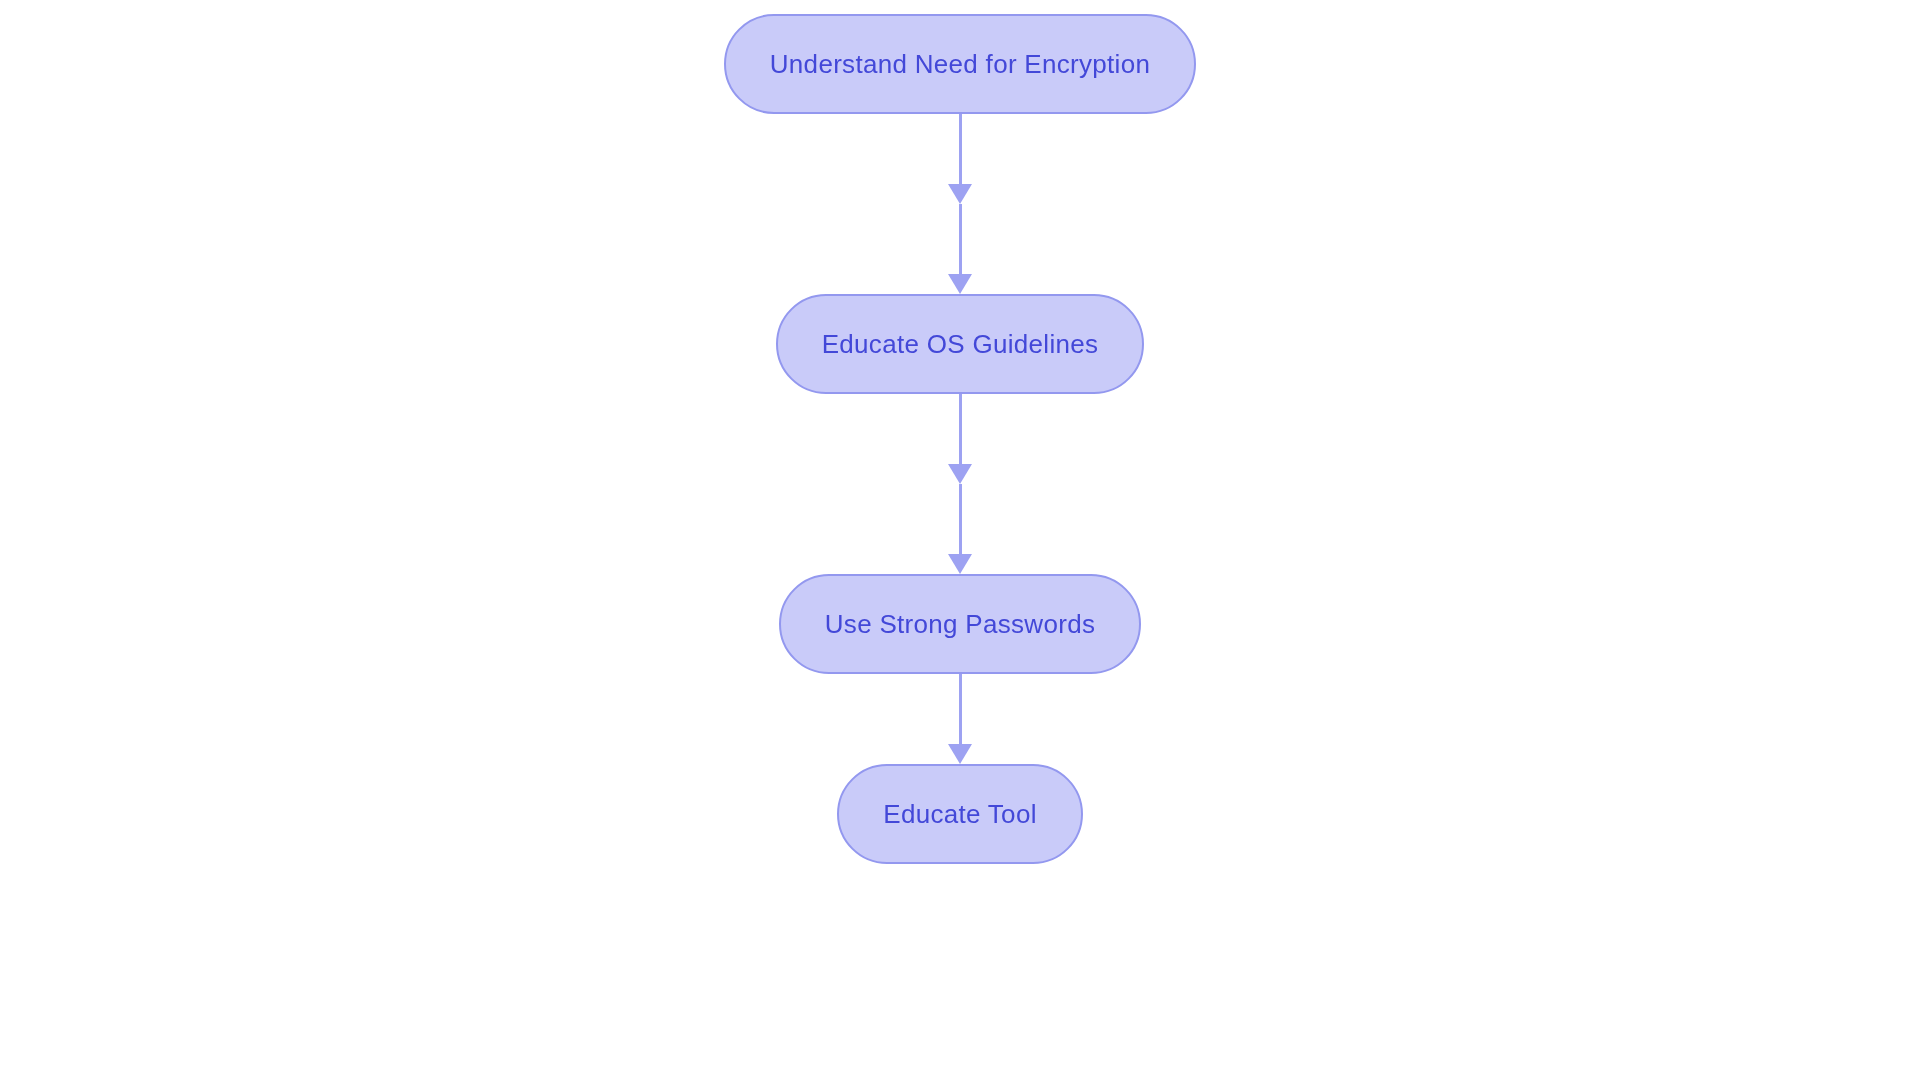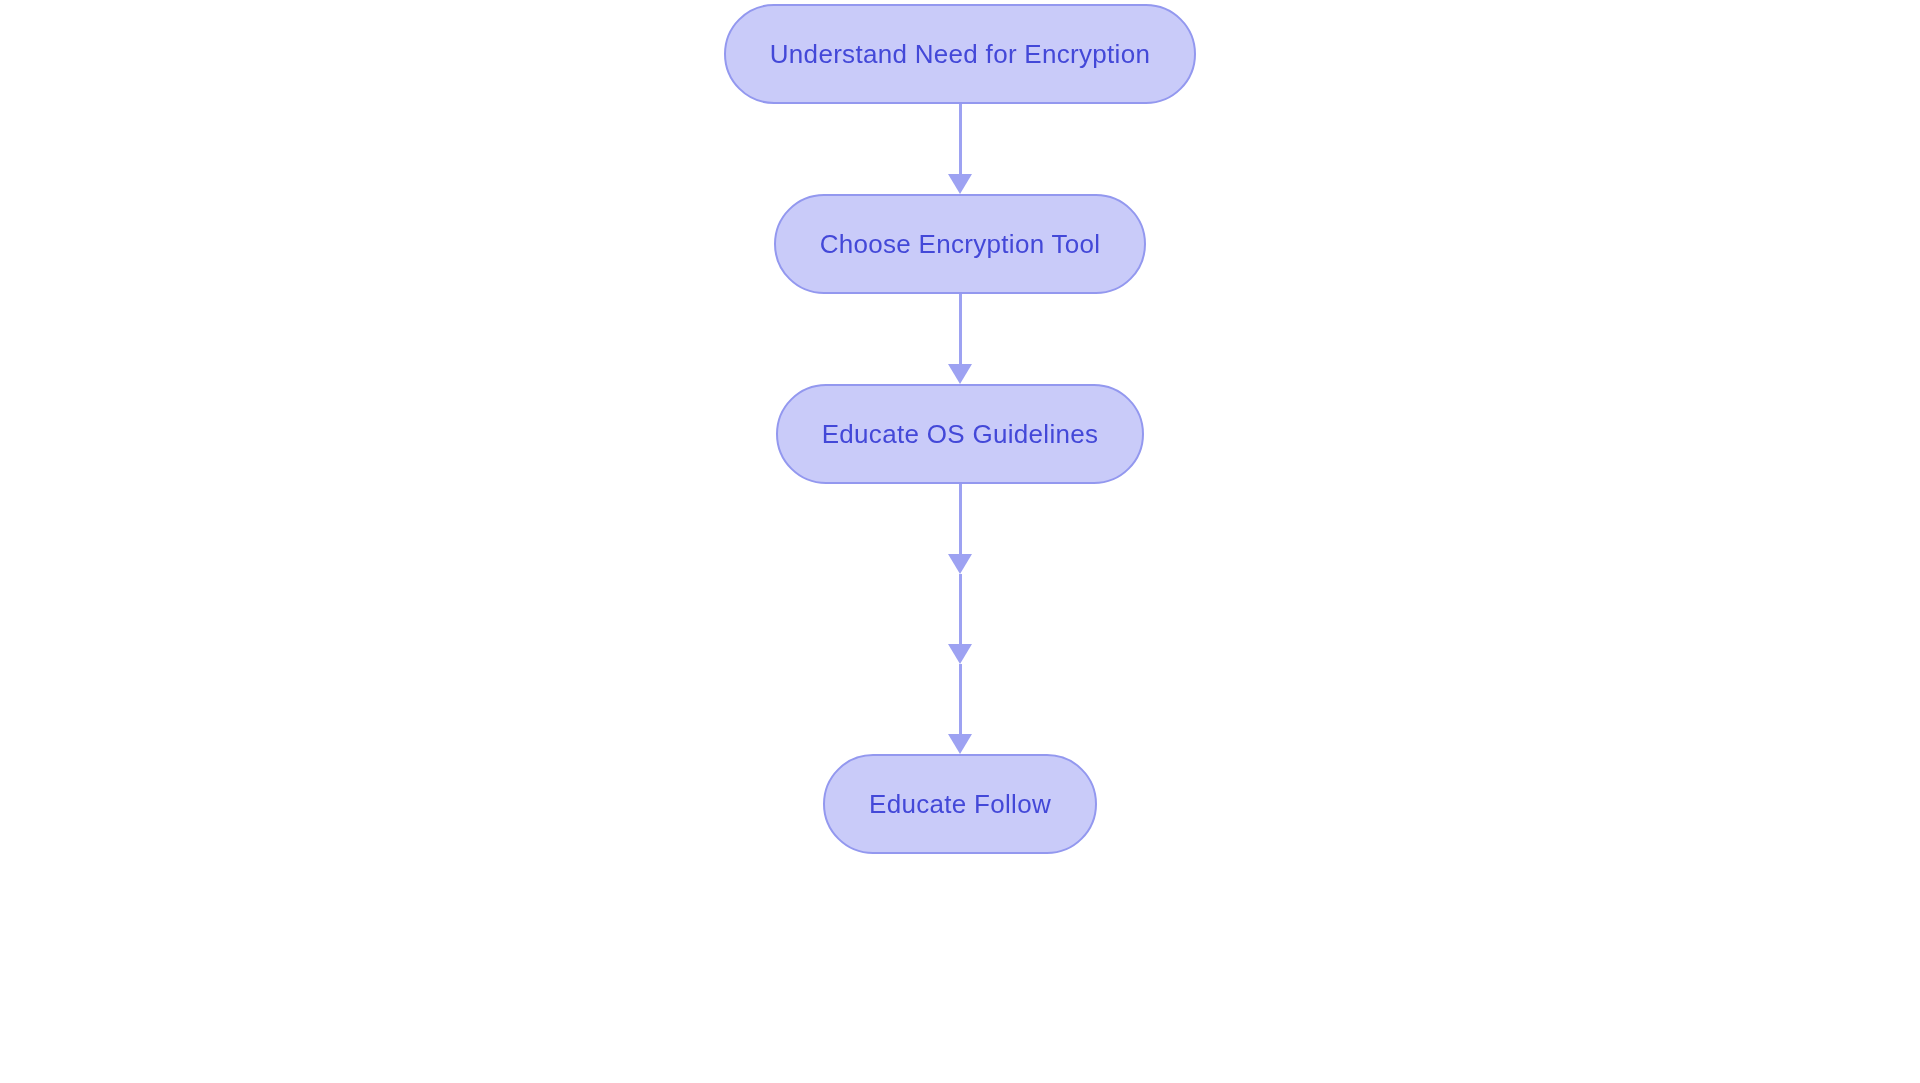--- a/index.html
+++ b/index.html
@@ -16,21 +16,21 @@
     background: var(--background);
     font-family: "Liberation Sans", sans-serif;
   }
   .canvas {
     width: 1920px;
     height: 993px;
     background: var(--background);
     display: flex;
     flex-direction: column;
     align-items: center;
-    padding-top: 4px;
+    padding-top: 14px;
     overflow: hidden;
   }
   .node {
     height: 100px;
     flex: 0 0 100px;
     border-radius: 50px;
     background: var(--node-fill);
     border: 2px solid var(--node-border);
     color: var(--node-text);
     display: flex;
@@ -69,23 +69,20 @@
 
   <div class="node">
     <span>Understand Need for Encryption</span>
   </div>
 
   <div class="connector">
     <div class="line"></div>
     <div class="arrowhead"></div>
   </div>
 
-  <div class="node">
-    <span>Choose Encryption Tool</span>
-  </div>
 
   <div class="connector">
     <div class="line"></div>
     <div class="arrowhead"></div>
   </div>
 
   <div class="node">
     <span>Educate OS Guidelines</span>
   </div>
 
@@ -93,23 +90,26 @@
     <div class="line"></div>
     <div class="arrowhead"></div>
   </div>
 
 
   <div class="connector">
     <div class="line"></div>
     <div class="arrowhead"></div>
   </div>
 
+  <div class="node">
+    <span>Use Strong Passwords</span>
+  </div>
 
   <div class="connector">
     <div class="line"></div>
     <div class="arrowhead"></div>
   </div>
 
   <div class="node">
-    <span>Educate Follow</span>
+    <span>Educate Tool</span>
   </div>
 
 </div>
 
 </body></html>

